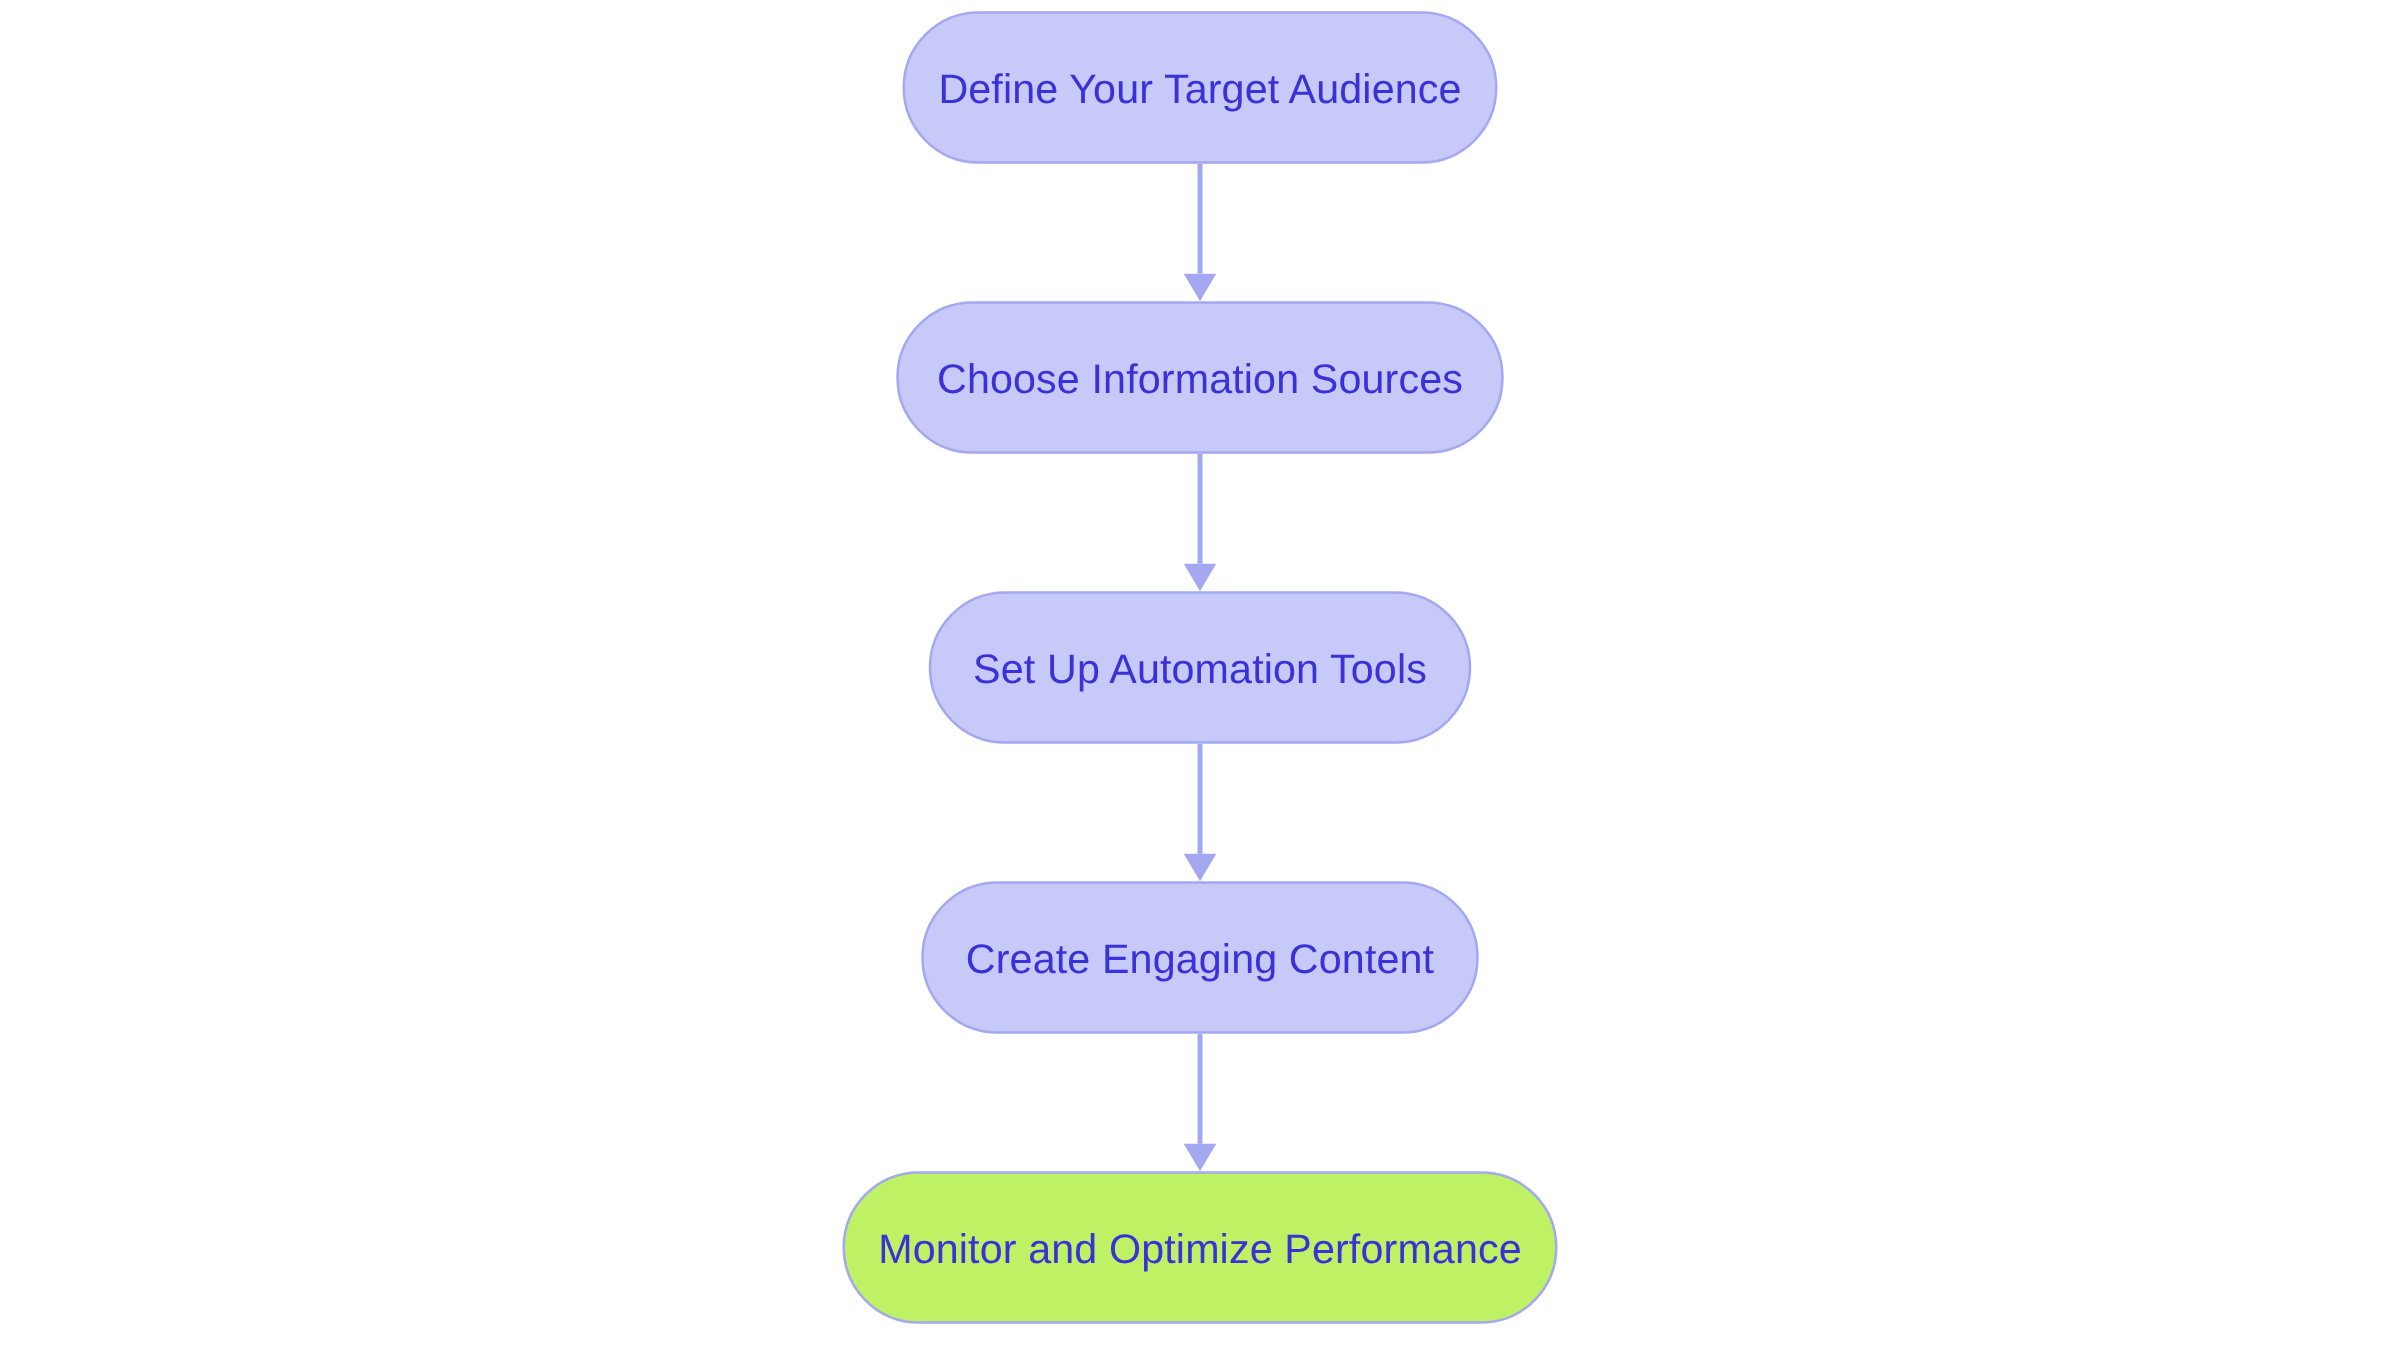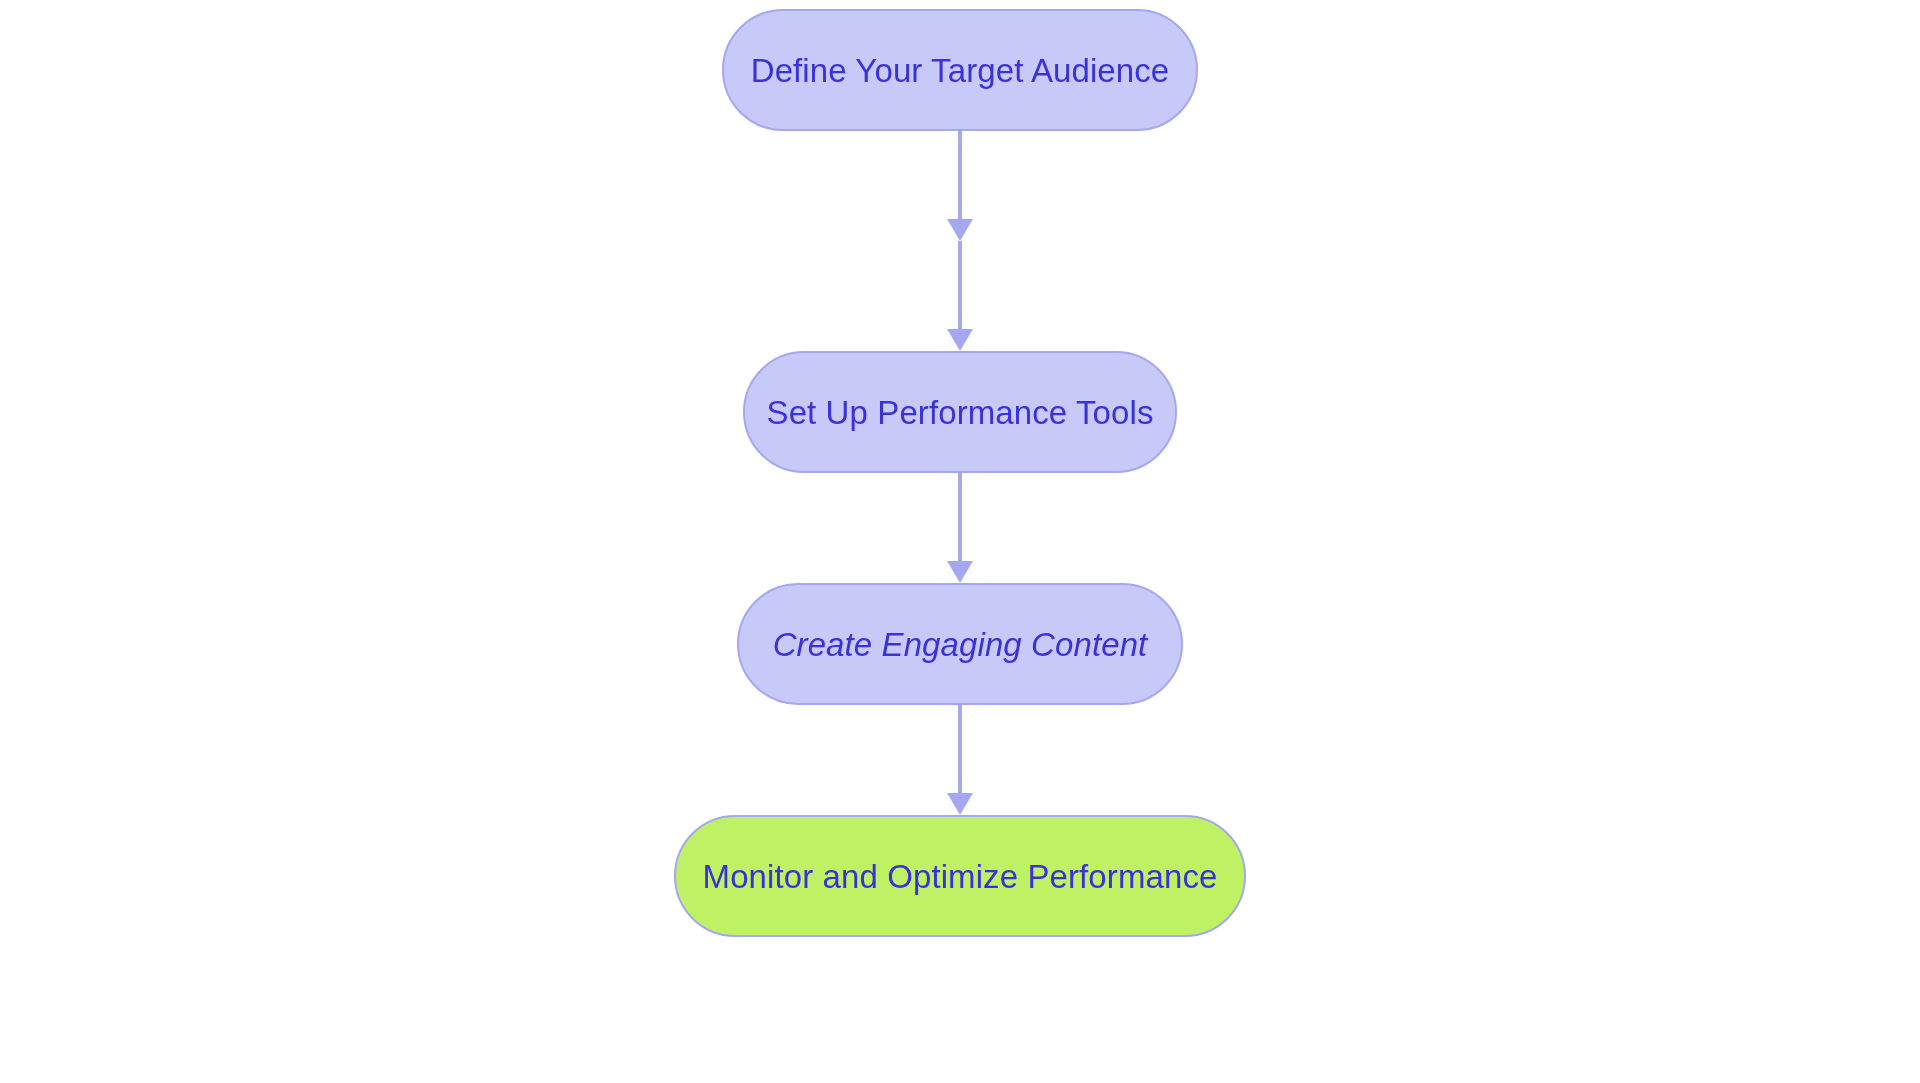--- a/index.html
+++ b/index.html
@@ -94,36 +94,39 @@
 
     <div class="flow-node" style="width: 476px; background: rgb(199, 201, 248); border-color: rgb(163, 168, 240);">
       <span class="flow-node-label" style="color: rgb(58, 50, 216);">Define Your Target Audience</span>
     </div>
 
     <div class="flow-connector">
       <div class="connector-shaft" style="background: rgb(163, 168, 240);"></div>
       <div class="connector-head" style="border-top-color: rgb(163, 168, 240);"></div>
     </div>
 
+    <div class="flow-node" style="width: 486px; background: rgb(199, 201, 248); border-color: rgb(163, 168, 240);">
+      <span class="flow-node-label" style="color: rgb(58, 50, 216);">Choose Information Sources</span>
+    </div>
 
     <div class="flow-connector">
       <div class="connector-shaft" style="background: rgb(163, 168, 240);"></div>
       <div class="connector-head" style="border-top-color: rgb(163, 168, 240);"></div>
     </div>
 
     <div class="flow-node" style="width: 434px; background: rgb(199, 201, 248); border-color: rgb(163, 168, 240);">
-      <span class="flow-node-label" style="color: rgb(58, 50, 216);">Set Up Performance Tools</span>
+      <span class="flow-node-label" style="color: rgb(58, 50, 216);">Set Up Automation Tools</span>
     </div>
 
     <div class="flow-connector">
       <div class="connector-shaft" style="background: rgb(163, 168, 240);"></div>
       <div class="connector-head" style="border-top-color: rgb(163, 168, 240);"></div>
     </div>
 
-    <div class="flow-node" style="width: 446px; background: rgb(199, 201, 248); border-color: rgb(163, 168, 240); font-style: italic;">
+    <div class="flow-node" style="width: 446px; background: rgb(199, 201, 248); border-color: rgb(163, 168, 240);">
       <span class="flow-node-label" style="color: rgb(58, 50, 216);">Create Engaging Content</span>
     </div>
 
     <div class="flow-connector">
       <div class="connector-shaft" style="background: rgb(163, 168, 240);"></div>
       <div class="connector-head" style="border-top-color: rgb(163, 168, 240);"></div>
     </div>
 
     <div class="flow-node" style="width: 572px; background: #bef264; border-color: rgb(163, 168, 240);">
       <span class="flow-node-label" style="color: rgb(58, 50, 216);">Monitor and Optimize Performance</span>

